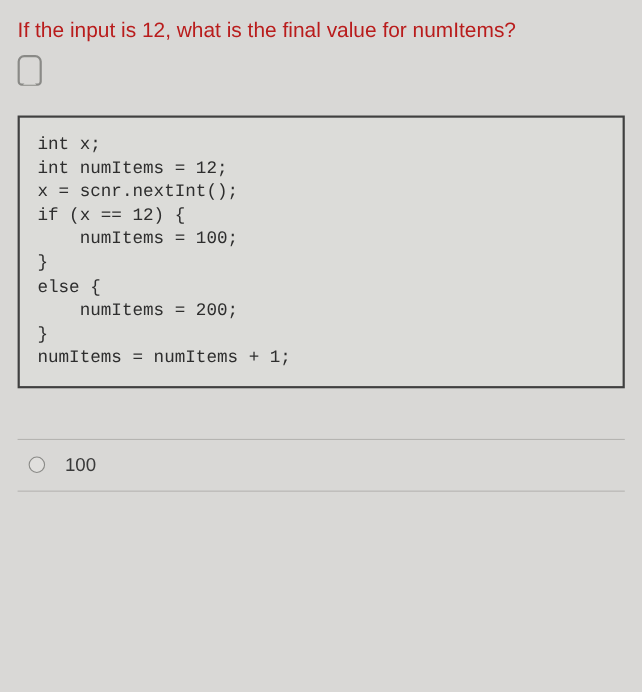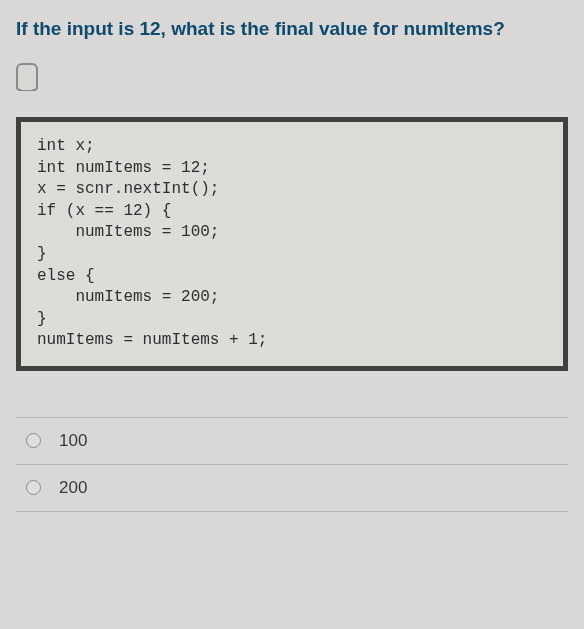--- a/index.html
+++ b/index.html
@@ -10,23 +10,23 @@
     body {
       width: 584px;
       height: 629px;
       background: #d9d8d6;
       font-family: Arial, Helvetica, sans-serif;
       padding: 18px 16px;
       overflow: hidden;
     }
     .question {
       font-size: 19px;
-      color: #0c4a6e;
-      margin-bottom: 23px;
-      font-weight: 700;
+      color: #b91c1c;
+      margin-bottom: 10px;
+      font-weight: 400;
     }
     .bookmark {
       display: inline-block;
       width: 22px;
       height: 28px;
       border: 2px solid #8a8a87;
       border-radius: 6px 6px 4px 4px;
       margin-bottom: 22px;
       position: relative;
     }
@@ -35,21 +35,21 @@
       position: absolute;
       bottom: -1px;
       left: 3px;
       width: 0;
       height: 0;
       border-left: 6px solid transparent;
       border-right: 6px solid transparent;
       border-bottom: 7px solid #d9d8d6;
     }
     .code-box {
-      border: 5px solid #404040;
+      border: 2px solid #404040;
       background: #dcdcd9;
       padding: 14px 16px;
       font-family: "Courier New", Courier, monospace;
       font-size: 16px;
       color: #2e2e2e;
       white-space: pre;
       line-height: 1.35;
       margin-bottom: 46px;
     }
     .options {
@@ -95,20 +95,16 @@
 else {
     numItems = 200;
 }
 numItems = numItems + 1;</div>
 
 <div class="options">
   <div class="option-row">
     <span class="radio"></span>
     <span>100</span>
   </div>
-  <div class="option-row">
-    <span class="radio"></span>
-    <span>200</span>
-  </div>
 </div>
 
 
 
 
 </body></html>

